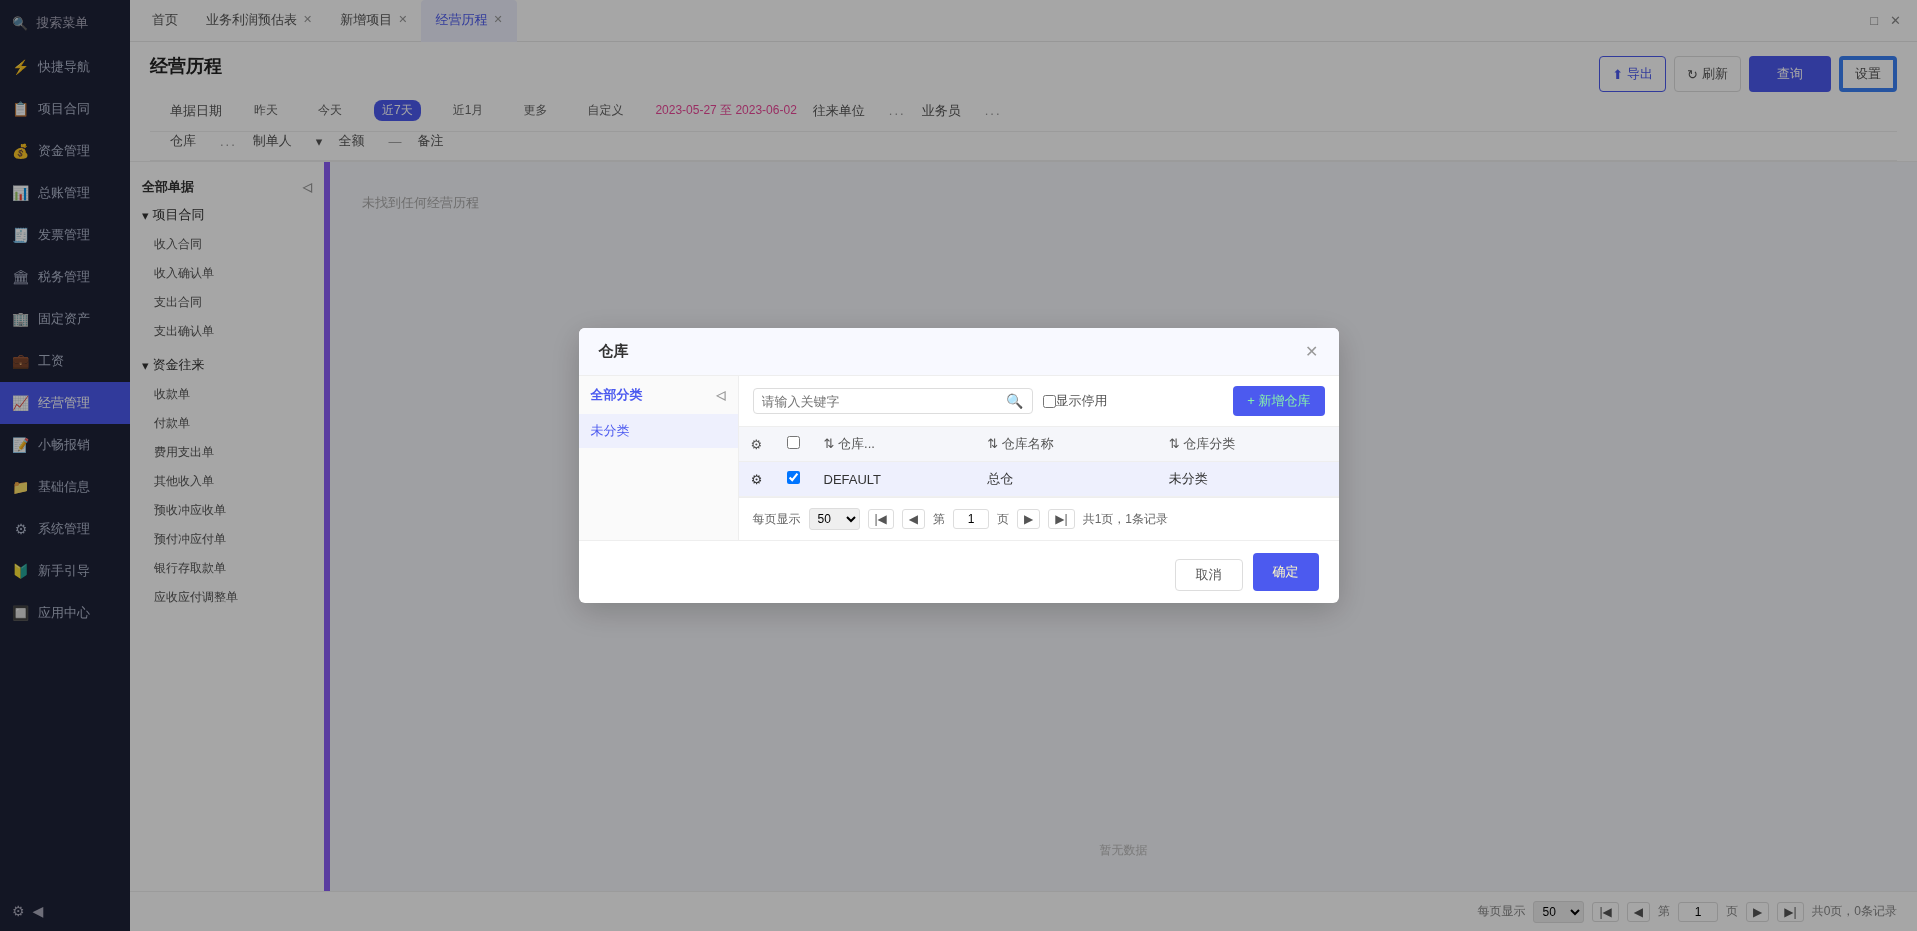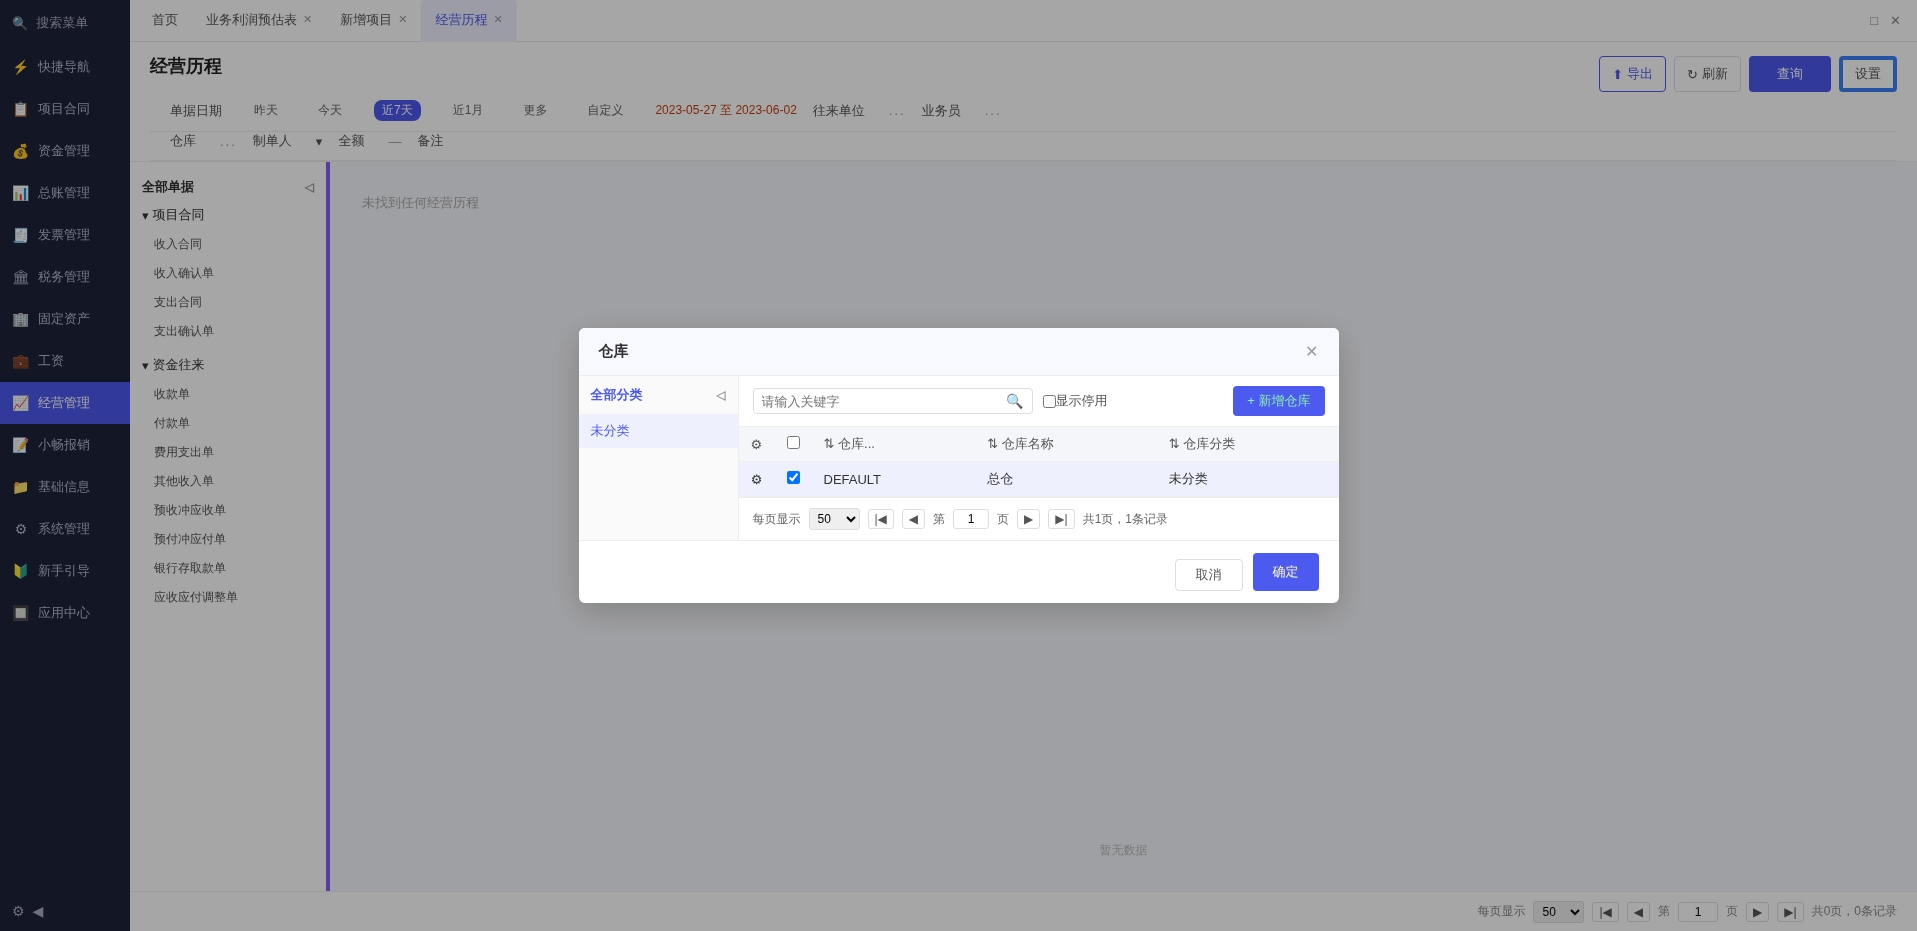--- a/index.html
+++ b/index.html
@@ -157,36 +157,36 @@
       border-radius: 3px;
       font-size: 12px;
       cursor: pointer;
       color: #666;
     }
     .filter-tag.active {
       background: #4c5aef;
       color: #fff;
       border-radius: 8px;
     }
-    .filter-date { color: #c2410c; font-size: 12px; }
+    .filter-date { color: #ec4899; font-size: 12px; }
     .filter-dots { color: #999; cursor: pointer; letter-spacing: 2px; }
     .filter-select { color: #555; font-size: 13px; cursor: pointer; }
 
     
     .content-area {
       display: flex;
       flex: 1;
       overflow: hidden;
     }
 
     
     .left-panel {
       width: 200px;
       background: #fff;
-      border-right: 4px solid #8b5cf6;
+      border-right: 6px solid #8b5cf6;
       padding: 12px 0;
       flex-shrink: 0;
       overflow-y: auto;
     }
     .left-panel-header {
       display: flex;
       align-items: center;
       justify-content: space-between;
       padding: 4px 12px;
       font-size: 13px;

